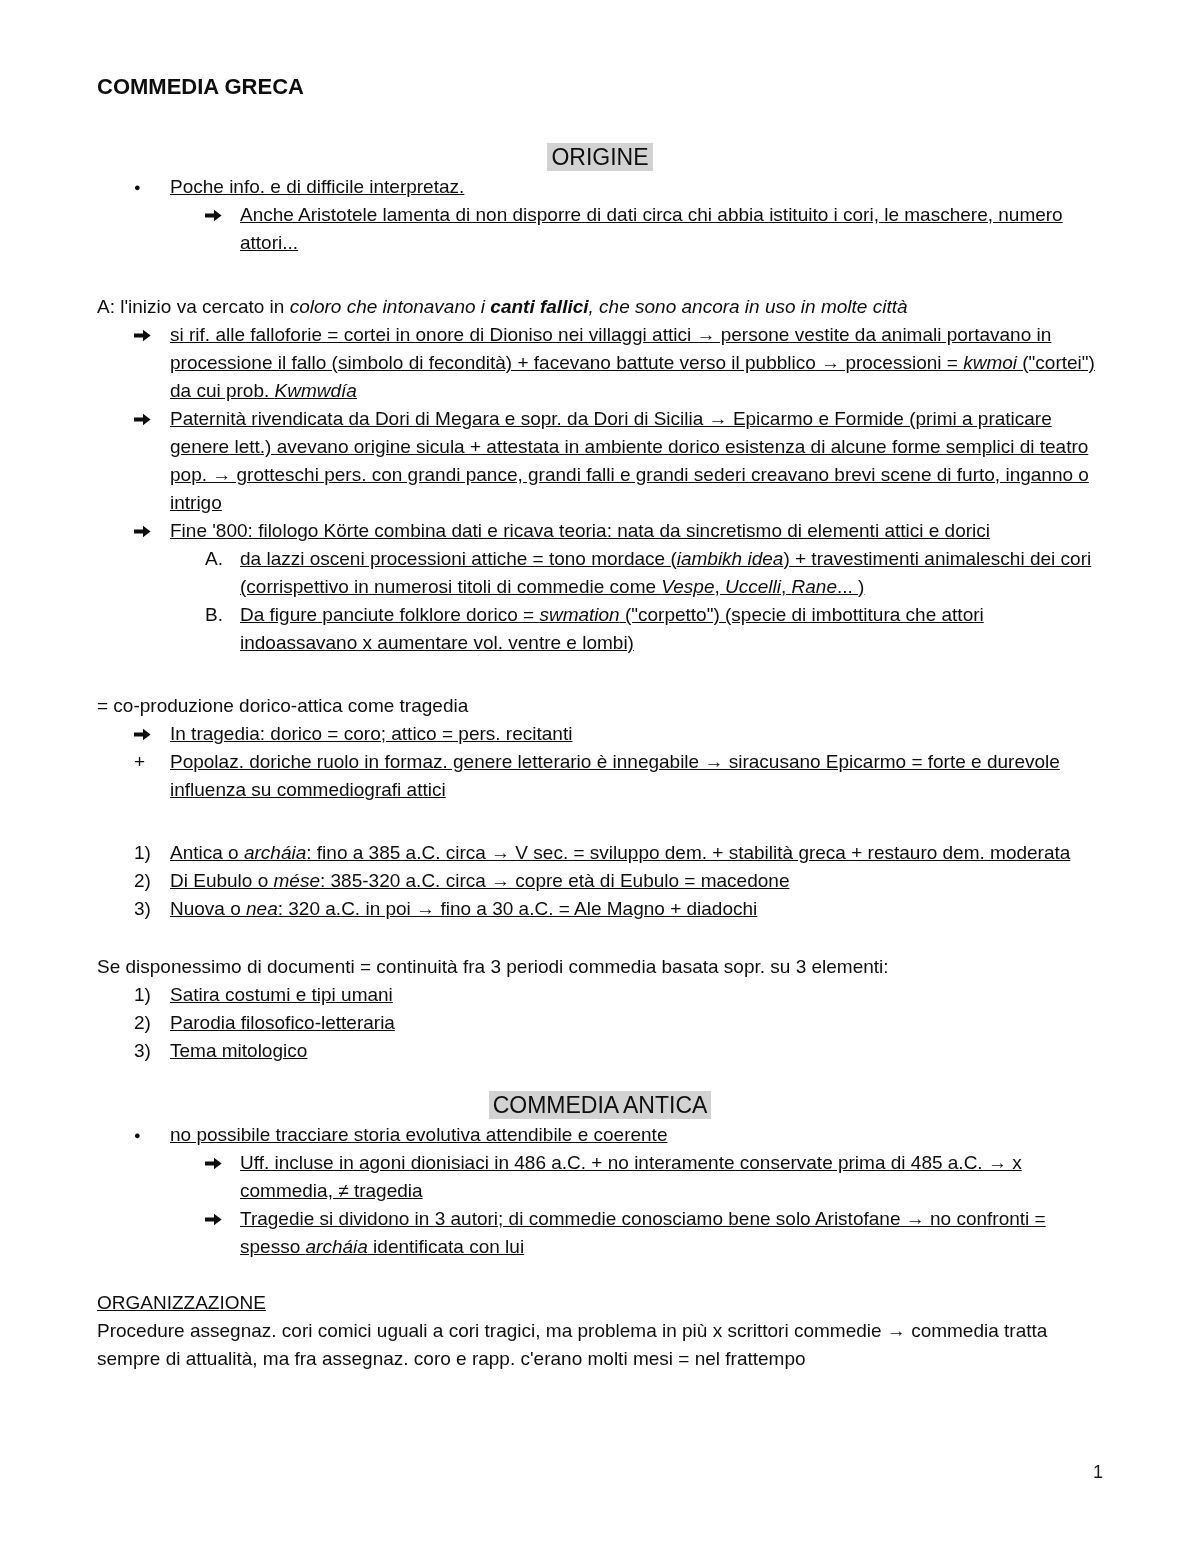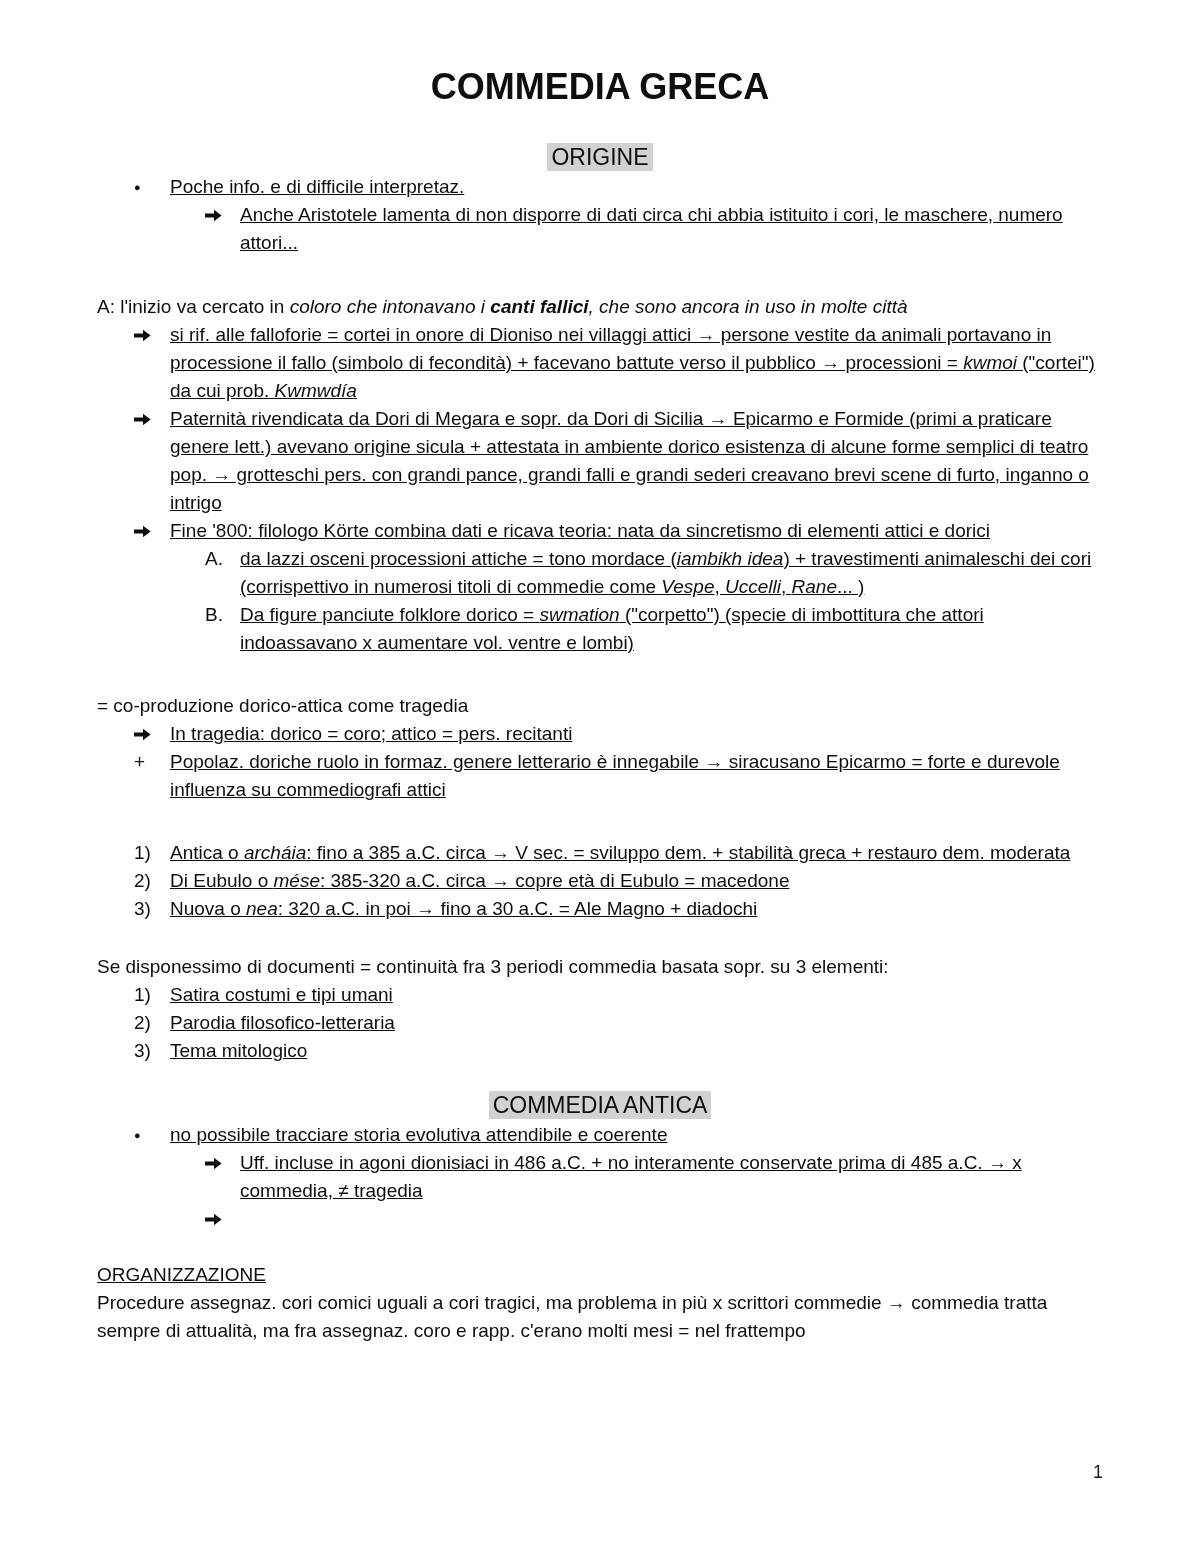--- a/index.html
+++ b/index.html
@@ -8,21 +8,21 @@
     background: #ffffff;
     font-family: "Liberation Sans", "DejaVu Sans", sans-serif;
     font-size: 19px; line-height: 28px;
     color: #0e0e0e;
     position: relative;
     overflow: hidden;
   }
   .page { position: absolute; inset: 0; }
   .content { padding: 72px 97px 0 97px; }
 
-  .blk-title { text-align: center; font-size: 36px; line-height: 30px; font-weight: bold; }
+  .blk-title { text-align: left; font-size: 22px; line-height: 30px; font-weight: bold; }
   .blk-heading { text-align: center; font-size: 23px; line-height: 32px; }
   .blk-heading .hl { background: var(--hl, #d2d2d2); padding: 1px 4px; }
 
   .blk-para { }
 
   .blk-li { display: flex; align-items: flex-start; }
   .blk-li .marker { flex: 0 0 auto; }
   .blk-li .txt { flex: 1 1 auto; min-width: 0; text-decoration: underline; }
 
   .lvl1 { padding-left: 37px; }
@@ -140,19 +140,20 @@
       <div class="blk-li lvl2">
         <span class="marker"><svg width="17" height="13" viewBox="0 0 17 13">
             <path d="M0 4.6 L9 4.6 L9 0.8 L16.6 6.5 L9 12.2 L9 8.4 L0 8.4 Z" fill="#0e0e0e"></path>
           </svg></span>
         <span class="txt"><span>Uff. incluse in agoni dionisiaci in 486 a.C. + no interamente conservate prima di 485 a.C. → x commedia, ≠ tragedia</span></span>
       </div>
       <div class="blk-li lvl2">
         <span class="marker"><svg width="17" height="13" viewBox="0 0 17 13">
             <path d="M0 4.6 L9 4.6 L9 0.8 L16.6 6.5 L9 12.2 L9 8.4 L0 8.4 Z" fill="#0e0e0e"></path>
           </svg></span>
+        <span class="txt"><span>Tragedie si dividono in 3 autori; di commedie conosciamo bene solo Aristofane → no confronti = spesso </span><span class="it">archáia</span><span> identificata con lui</span></span>
       </div>
       <div class="spacer" style="height: 28px;"></div>
       <div class="blk-para"><span class="un">ORGANIZZAZIONE</span></div>
       <div class="blk-para"><span>Procedure assegnaz. cori comici uguali a cori tragici, ma problema in più x scrittori commedie → commedia tratta sempre di attualità, ma fra assegnaz. coro e rapp. c'erano molti mesi = nel frattempo</span></div>
     </div>
   <div class="page-number">1</div>
 </div>
 
 </body></html>

